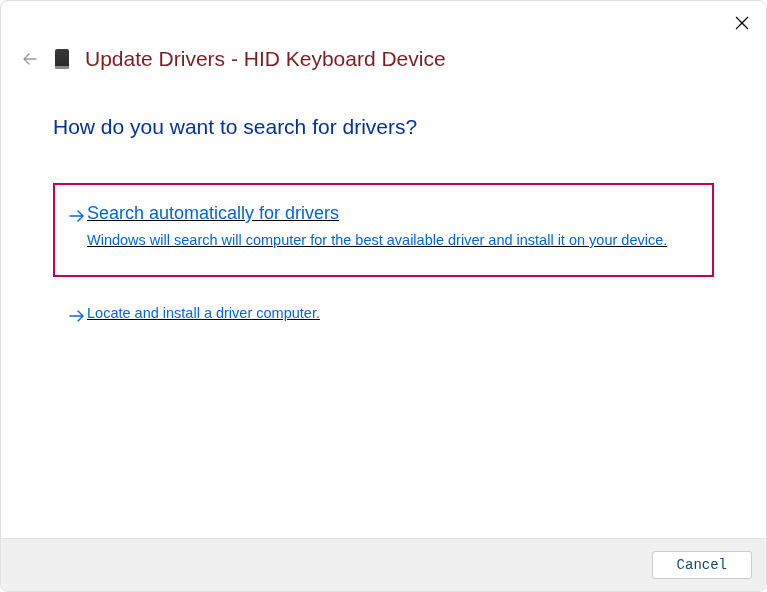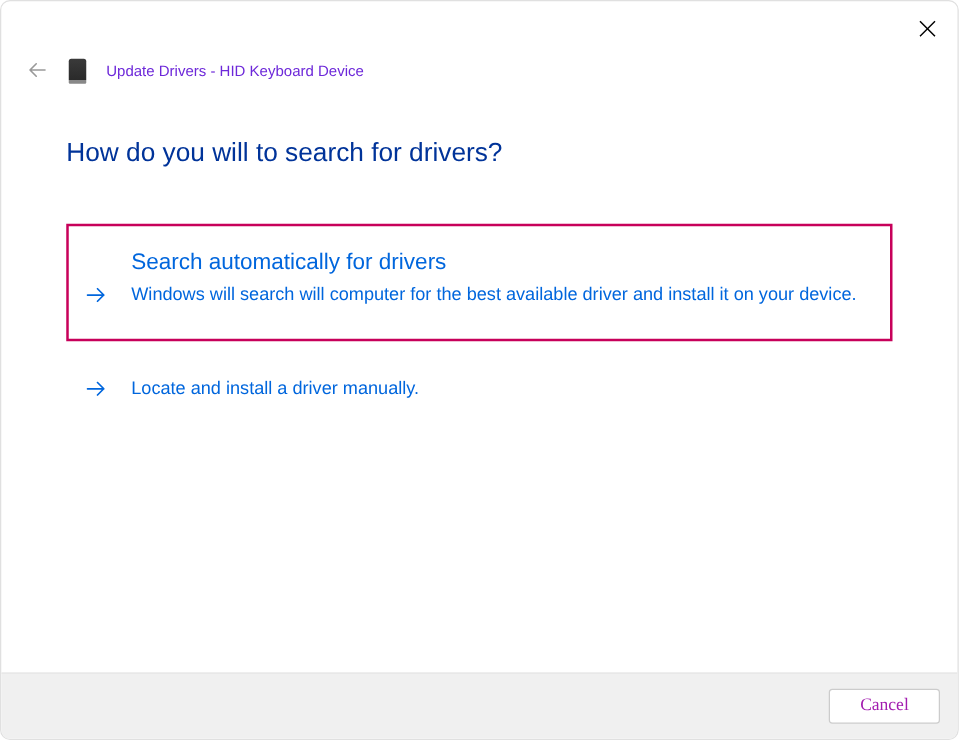--- a/index.html
+++ b/index.html
@@ -47,40 +47,41 @@
       width: 16px;
     }
     .device-icon {
       width: 14px;
       height: 20px;
       background: linear-gradient(to bottom, #3a3a3a 0%, #2a2a2a 85%, #888 85%, #888 100%);
       border-radius: 2px 2px 1px 1px;
       position: relative;
     }
     .header-title {
-      font-size: 12px;
-      color: #6d28d9;
+      font-size: 21px;
+      color: #7f1d1d;
     }
     .content {
       padding: 44px 52px 0 52px;
     }
     .question {
       font-size: 21px;
       color: #003399;
       font-weight: 400;
       margin-bottom: 44px;
     }
     .option {
       border: 2px solid transparent;
       padding: 18px 24px 24px 14px;
       margin-bottom: 24px;
       cursor: pointer;
       display: flex;
-      gap: 20px;
-      align-items: flex-end;
+      gap: 2px;
+      align-items: flex-start;
+      text-decoration: underline;
     }
     .option.highlighted {
       border: 2px solid #c7005a;
     }
     .option-arrow {
       color: #0066dd;
       font-size: 16px;
       margin-top: 5px;
       flex-shrink: 0;
     }
@@ -111,23 +112,23 @@
       display: flex;
       justify-content: flex-end;
       border-top: 1px solid #e5e5e5;
     }
     .cancel-btn {
       background: #ffffff;
       border: 1px solid #ccc;
       border-radius: 3px;
       padding: 5px 24px;
       font-size: 14px;
-      font-family: Liberation Serif, serif;
+      font-family: Liberation Mono, monospace;
       cursor: pointer;
-      color: #a21caf;
+      color: #0c4a6e;
     }
   </style>
 </head>
 <body>
 
 <div class="titlebar">
   <div class="close-btn">
     <svg width="14" height="14" viewBox="0 0 14 14">
       <line x1="1" y1="1" x2="13" y2="13" stroke="#000" stroke-width="1.2"></line>
       <line x1="13" y1="1" x2="1" y2="13" stroke="#000" stroke-width="1.2"></line>
@@ -139,41 +140,41 @@
   <div class="back-arrow">
     <svg width="14" height="12" viewBox="0 0 14 12">
       <path d="M6 1 L1 6 L6 11 M1 6 L13 6" stroke="#999" stroke-width="1.3" fill="none" stroke-linecap="round" stroke-linejoin="round"></path>
     </svg>
   </div>
   <div class="device-icon"></div>
   <div class="header-title">Update Drivers - HID Keyboard Device</div>
 </div>
 
 <div class="content">
-  <div class="question">How do you will to search for drivers?</div>
+  <div class="question">How do you want to search for drivers?</div>
 
   <div class="option highlighted">
     <div class="option-arrow">
       <svg width="16" height="12" viewBox="0 0 16 12">
         <path d="M1 6 L14 6 M9 1 L14 6 L9 11" stroke="#0066dd" stroke-width="1.4" fill="none" stroke-linecap="round" stroke-linejoin="round"></path>
       </svg>
     </div>
     <div class="option-text">
       <div class="option-title">Search automatically for drivers</div>
       <div class="option-desc">Windows will search will computer for the best available driver and install it on your device.</div>
     </div>
   </div>
 
   <div class="option secondary">
     <div class="option-arrow">
       <svg width="16" height="12" viewBox="0 0 16 12">
         <path d="M1 6 L14 6 M9 1 L14 6 L9 11" stroke="#0066dd" stroke-width="1.4" fill="none" stroke-linecap="round" stroke-linejoin="round"></path>
       </svg>
     </div>
     <div class="option-text">
-      <div class="option-desc">Locate and install a driver manually.</div>
+      <div class="option-desc">Locate and install a driver computer.</div>
     </div>
   </div>
 </div>
 
 <div class="footer">
   <button class="cancel-btn">Cancel</button>
 </div>
 
 </body></html>

